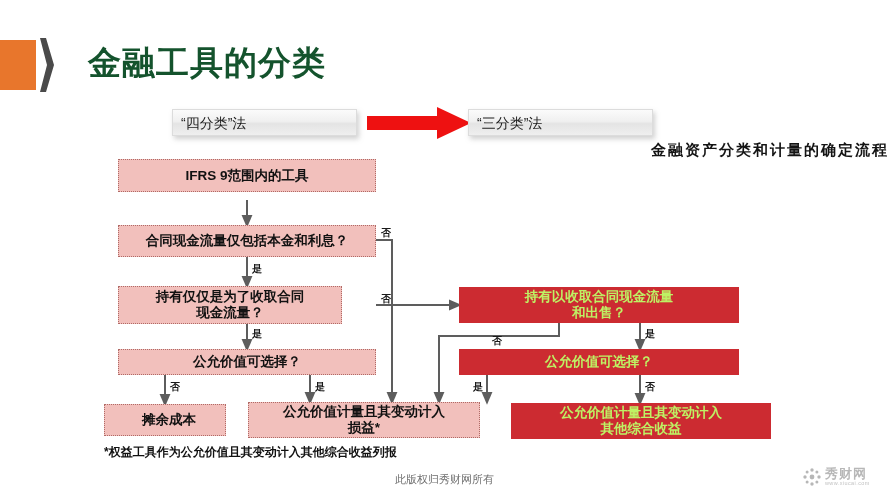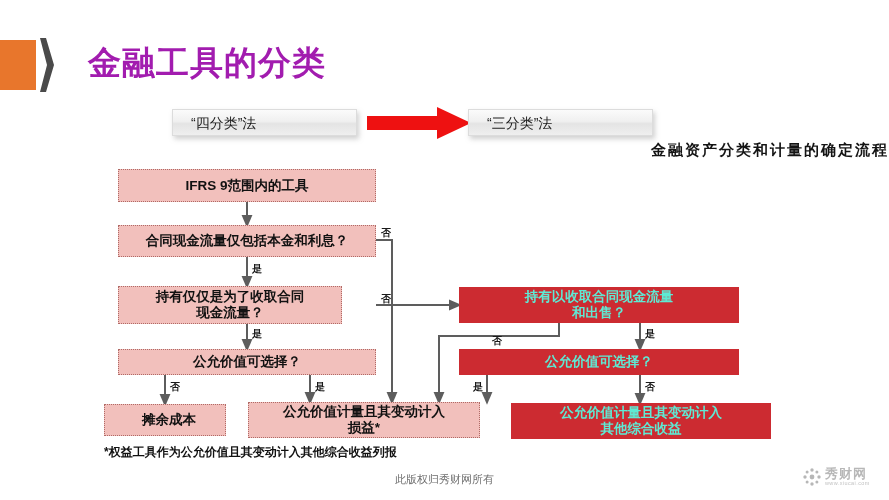--- a/index.html
+++ b/index.html
@@ -33,38 +33,38 @@
     top: 38px;
     width: 14px;
     height: 54px;
   }
   #page-title {
     position: absolute;
     left: 88px;
     top: 40px;
     font-size: 33px;
     font-weight: bold;
-    color: #a21caf;
+    color: #14532d;
     letter-spacing: 1px;
     line-height: 46px;
     white-space: nowrap;
   }
 
   
   .banner-box {
     position: absolute;
     top: 109px;
     height: 27px;
     line-height: 27px;
     background: linear-gradient(to bottom, #fbfbfb 0%, #f0f0f0 45%, #e4e4e4 55%, #efefef 100%);
     border: 1px solid #dcdcdc;
     box-shadow: 2px 3px 5px rgba(120,120,120,0.35);
     font-size: 14px;
     color: #1a1a1a;
-    padding-left: 18px;
+    padding-left: 8px;
     box-sizing: border-box;
     white-space: nowrap;
   }
   #banner-left  { left: 172px; width: 185px; }
   #banner-right { left: 468px; width: 185px; }
   #banner-arrow {
     position: absolute;
     left: 367px;
     top: 107px;
     width: 104px;
@@ -99,25 +99,25 @@
   }
   .node-pink {
     background: #f2c0bc;
     border: 1px dotted #b06a66;
     color: #111111;
     font-size: 13.5px;
   }
   .node-red {
     background: #cc2b31;
     border: 1px solid #cc2b31;
-    color: #5eead4;
+    color: #bef264;
     font-size: 13.5px;
   }
 
-  #node-scope       { left: 118px; top: 169px; width: 258px; height: 33px; }
+  #node-scope       { left: 118px; top: 159px; width: 258px; height: 33px; }
   #node-spi         { left: 118px; top: 225px; width: 258px; height: 32px; }
   #node-hold-only   { left: 118px; top: 286px; width: 224px; height: 38px; }
   #node-fvo-left    { left: 118px; top: 349px; width: 258px; height: 26px; }
   #node-amortized   { left: 104px; top: 404px; width: 122px; height: 32px; padding-left: 8px; }
   #node-fvpl        { left: 248px; top: 402px; width: 232px; height: 36px; }
   #node-hold-sell   { left: 459px; top: 287px; width: 280px; height: 36px; }
   #node-fvo-right   { left: 459px; top: 349px; width: 280px; height: 26px; }
   #node-fvoci       { left: 511px; top: 403px; width: 260px; height: 36px; }
 
   

